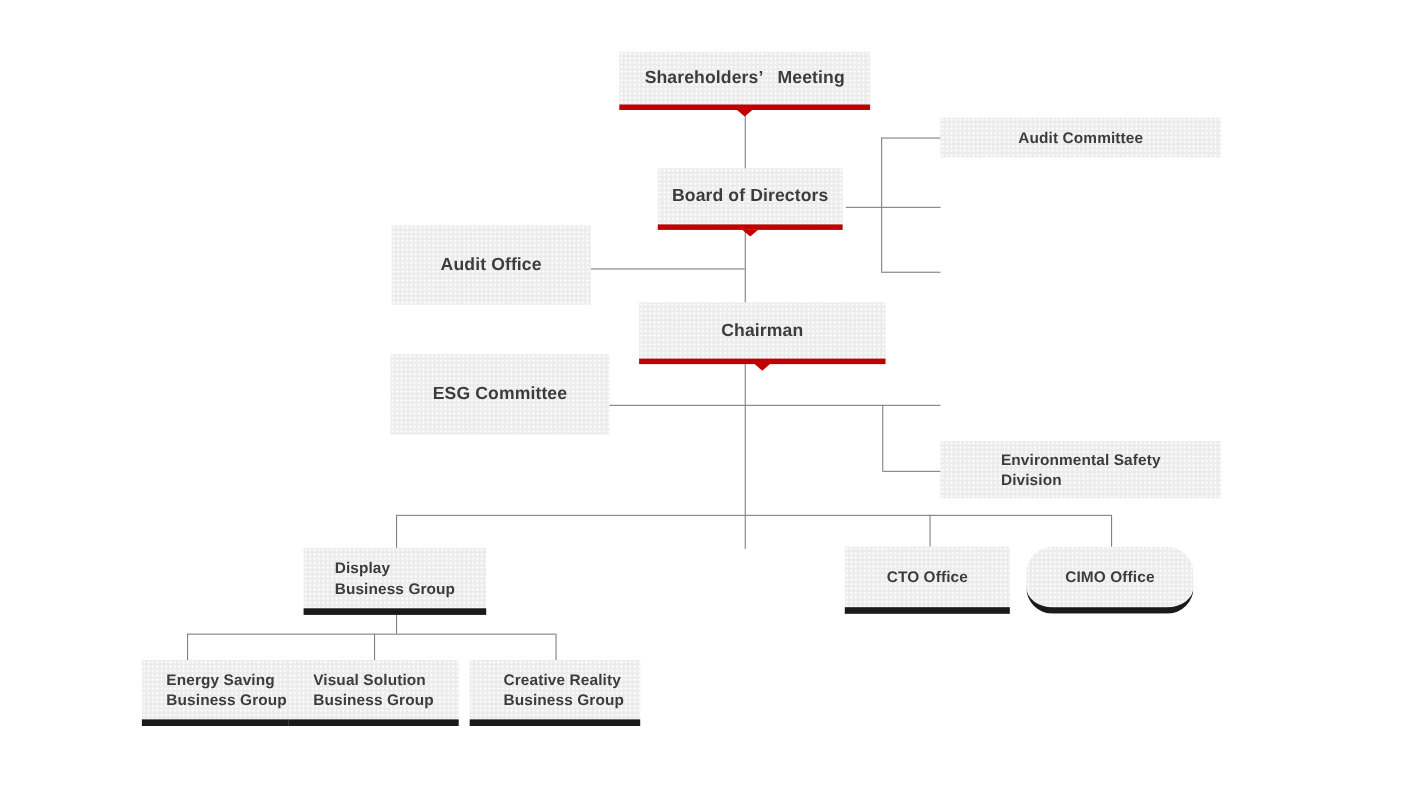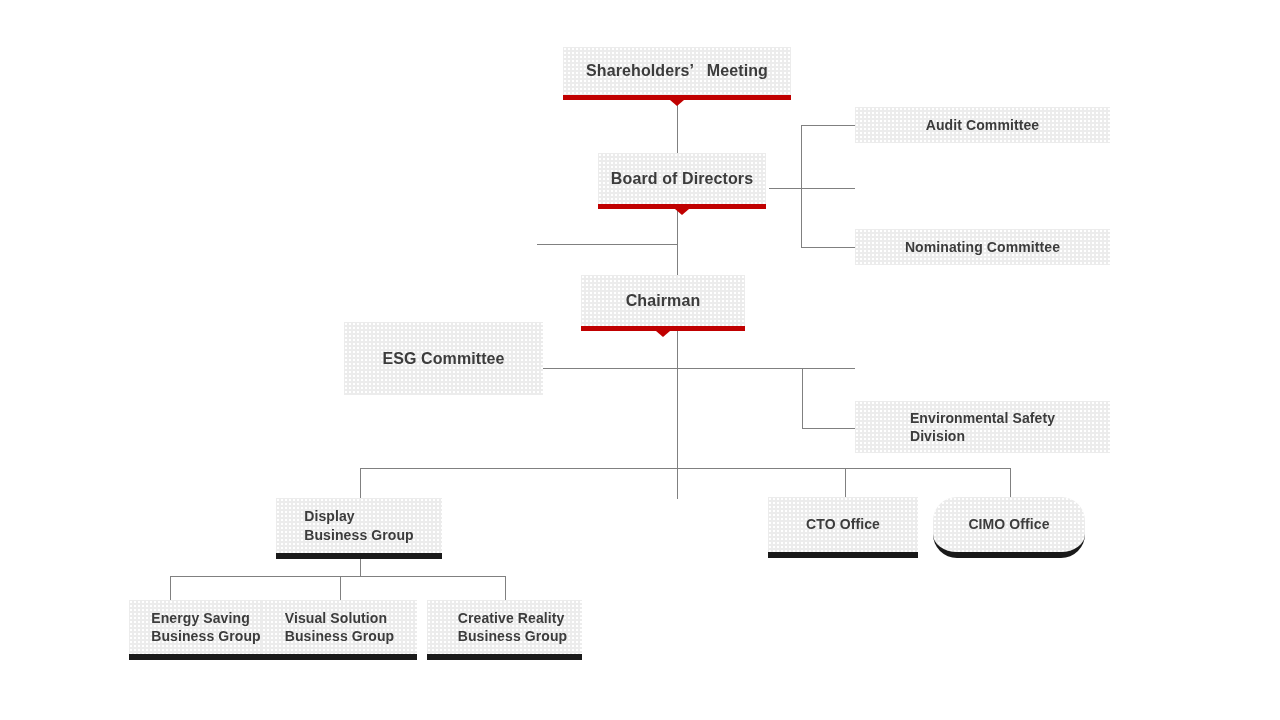--- a/index.html
+++ b/index.html
@@ -91,31 +91,31 @@
   <div class="node red-u fs16" style="left:581px; top:153px; width:168px; height:56px;margin-left:17px;">
     <span class="lbl">Board of Directors</span>
     <span class="tri"></span>
   </div>
 
   <div class="node fs15" style="left:855px; top:107px; width:255px; height:36px;">
     <span class="lbl">Audit Committee</span>
   </div>
 
 
-  <div class="node fs15" style="left:855px; top:229px; width:255px; height:36px;">
-    <span class="lbl">Nominating Committee</span>
+
+  <div class="node fs16" style="left:356px; top:205px; width:181px; height:72px;">
+    <span class="lbl">Audit Office</span>
   </div>
 
-
-  <div class="node red-u fs16" style="left:581px; top:275px; width:164px; height:56px;">
+  <div class="node red-u fs16" style="left:581px; top:275px; width:224px; height:56px;">
     <span class="lbl">Chairman</span>
     <span class="tri"></span>
   </div>
 
-  <div class="node fs16" style="left:344px; top:322px; width:199px; height:73px;">
+  <div class="node fs16" style="left:355px; top:322px; width:199px; height:73px;">
     <span class="lbl">ESG Committee</span>
   </div>
 
 
   <div class="node fs15" style="left:855px; top:401px; width:255px; height:52px;">
     <span class="lbl">Environmental Safety
 Division</span>
   </div>
 
   <div class="node black-u fs15" style="left:276px; top:498px; width:166px; height:61px;">

